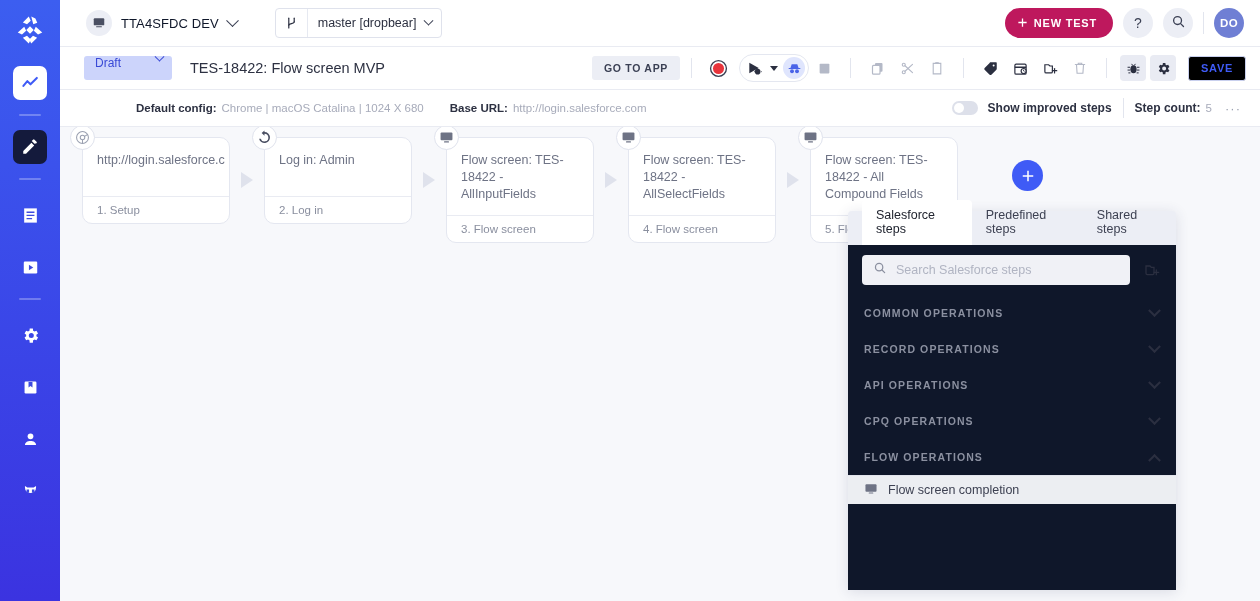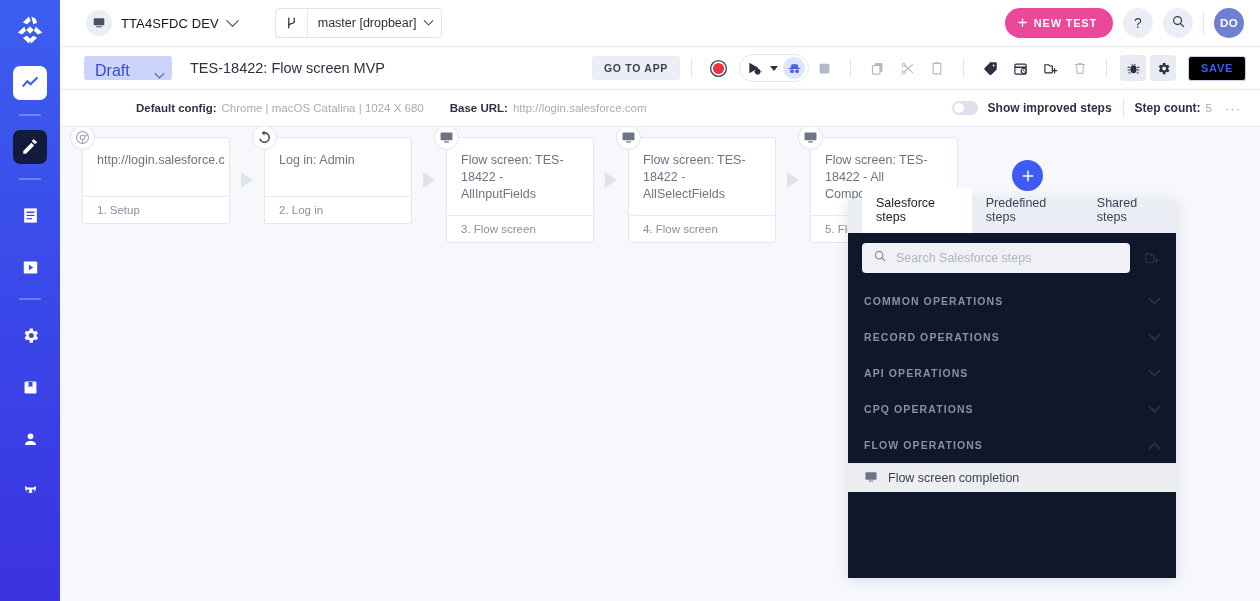--- a/index.html
+++ b/index.html
@@ -53,21 +53,21 @@
     margin-left: 38px; height: 30px; display: flex; align-items: center;
     border: 1px solid #dfe2ec; border-radius: 4px; background: #fff; overflow: hidden;
     cursor: pointer;
   }
   .branch-icon { width: 32px; height: 28px; display: flex; align-items: center; justify-content: center;
                  border-right: 1px solid #e6e9f1; }
   .branch-label { font-size: 12.5px; color: #2c3040; padding: 0 9px 0 10px; display: flex; align-items: center; gap: 9px; }
 
   .spacer { flex: 1; }
   .btn-new {
-    height: 30px; padding: 0 16px 0 12px; border-radius: 16px; background: #ec4899; color: #fff;
+    height: 30px; padding: 0 16px 0 12px; border-radius: 16px; background: #be185d; color: #fff;
     font-size: 11px; font-weight: bold; letter-spacing: .8px; display: flex; align-items: center; gap: 6px;
     border: none; cursor: pointer; font-family: inherit;
   }
   .circ-btn {
     width: 30px; height: 30px; border-radius: 50%; background: #eceef5; border: none;
     display: flex; align-items: center; justify-content: center; cursor: pointer; margin-left: 10px;
     font-size: 14px; color: #3b4054; font-family: inherit;
   }
   .vdiv { width: 1px; height: 22px; background: #e2e5ee; margin: 0 10px; }
   .avatar {
@@ -76,21 +76,21 @@
     display: flex; align-items: center; justify-content: center; cursor: pointer;
   }
 
   
   .subbar {
     height: 43px; flex: 0 0 43px; background: #fff; border-bottom: 1px solid #e9ebf2;
     display: flex; align-items: center; padding: 0 14px 0 24px;
   }
   .status-pill {
     width: 88px; height: 24px; background: #ccd4fb; border-radius: 3px; color: #3949d6;
-    font-size: 16px; display: flex; align-items: flex-end; justify-content: space-between;
+    font-size: 12px; display: flex; align-items: flex-start; justify-content: space-between;
     padding: 0 9px 0 11px; cursor: pointer;
   }
   .status-pill .chev { border-color: #3949d6; }
   .test-title { margin-left: 18px; font-size: 14.5px; color: #2d3142; }
   .goto-app {
     height: 24px; padding: 0 12px; background: #eceef5; border: none; border-radius: 3px;
     font-size: 10.5px; font-weight: bold; letter-spacing: .7px; color: #3b4054;
     cursor: pointer; font-family: inherit;
   }
   .tdiv { width: 1px; height: 20px; background: #e2e5ee; margin: 0 11px; }
@@ -130,21 +130,21 @@
     width: 26px; height: 22px; border: 1px solid transparent; border-radius: 3px; background: #fff;
     color: #9aa0b0; font-size: 13px; letter-spacing: 1px; display: flex; align-items: center; justify-content: center;
     cursor: pointer; margin-left: 8px;
   }
 
   
   .canvas { flex: 1; background: #f7f8fb; position: relative; overflow: hidden; }
   .steps { position: absolute; left: 22px; top: 10px; display: flex; align-items: flex-start; }
   .step-wrap { position: relative; }
   .card {
-    width: 148px; background: #fff; border: 1px solid #e4e7f0; border-radius: 2px;
+    width: 148px; background: #fff; border: 1px solid #e4e7f0; border-radius: 10px;
     cursor: pointer;
   }
   .card .body { padding: 14px 12px 12px 14px; min-height: 58px; font-size: 12.5px; color: #6e7385; line-height: 17px; }
   .card .foot { border-top: 1px solid #e9ebf2; padding: 7px 12px 7px 14px; font-size: 11.5px; color: #8a8f9f; }
   .card.tall .body { min-height: 75px; }
   .step-badge {
     position: absolute; left: -12px; top: -12px; width: 25px; height: 25px; border-radius: 50%;
     background: #fff; border: 1px solid #e0e3ed; display: flex; align-items: center; justify-content: center;
     z-index: 3;
   }
@@ -157,21 +157,21 @@
     border-left: 12px solid #dfe2ec;
   }
   .plus-btn {
     position: absolute; left: 952px; top: 33px; width: 31px; height: 31px; border-radius: 50%;
     background: #3f5bf6; color: #fff; border: none; cursor: pointer;
     display: flex; align-items: center; justify-content: center; z-index: 6;
   }
 
   
   .panel {
-    position: absolute; left: 788px; top: 72px; width: 328px; height: 379px;
+    position: absolute; left: 788px; top: 84px; width: 328px; height: 379px;
     background: #eceef5; border-radius: 4px 4px 0 0;
     box-shadow: 0 2px 14px rgba(40,50,90,.14); z-index: 10; display: flex; flex-direction: column;
   }
   .panel-tabs { display: flex; align-items: flex-end; height: 34px; padding-left: 14px; flex: 0 0 34px; }
   .ptab {
     font-size: 12.5px; color: #3d4152; padding: 8px 14px 9px; cursor: pointer; border-radius: 4px 4px 0 0;
   }
   .ptab.active { background: #fff; color: #20242f; }
   .panel-body { flex: 1; background: #0f172a; display: flex; flex-direction: column; overflow: hidden; }
   .search-row { padding: 10px 12px 10px 14px; display: flex; align-items: center; gap: 10px; }

